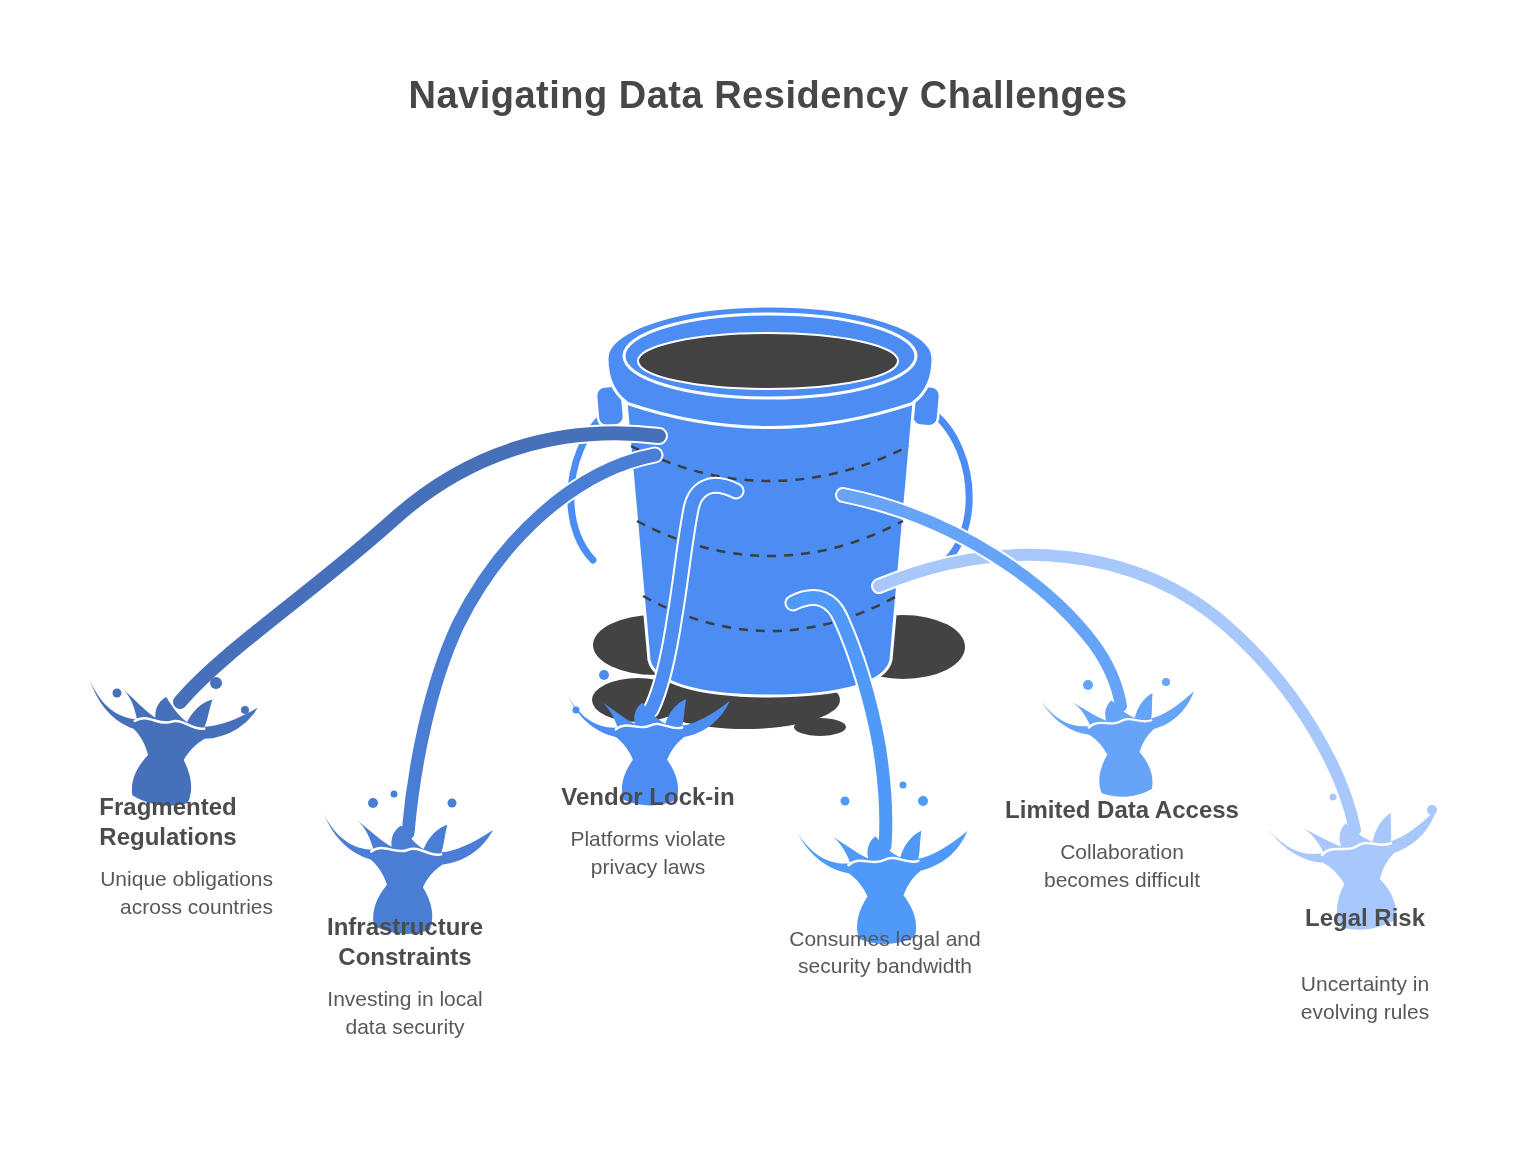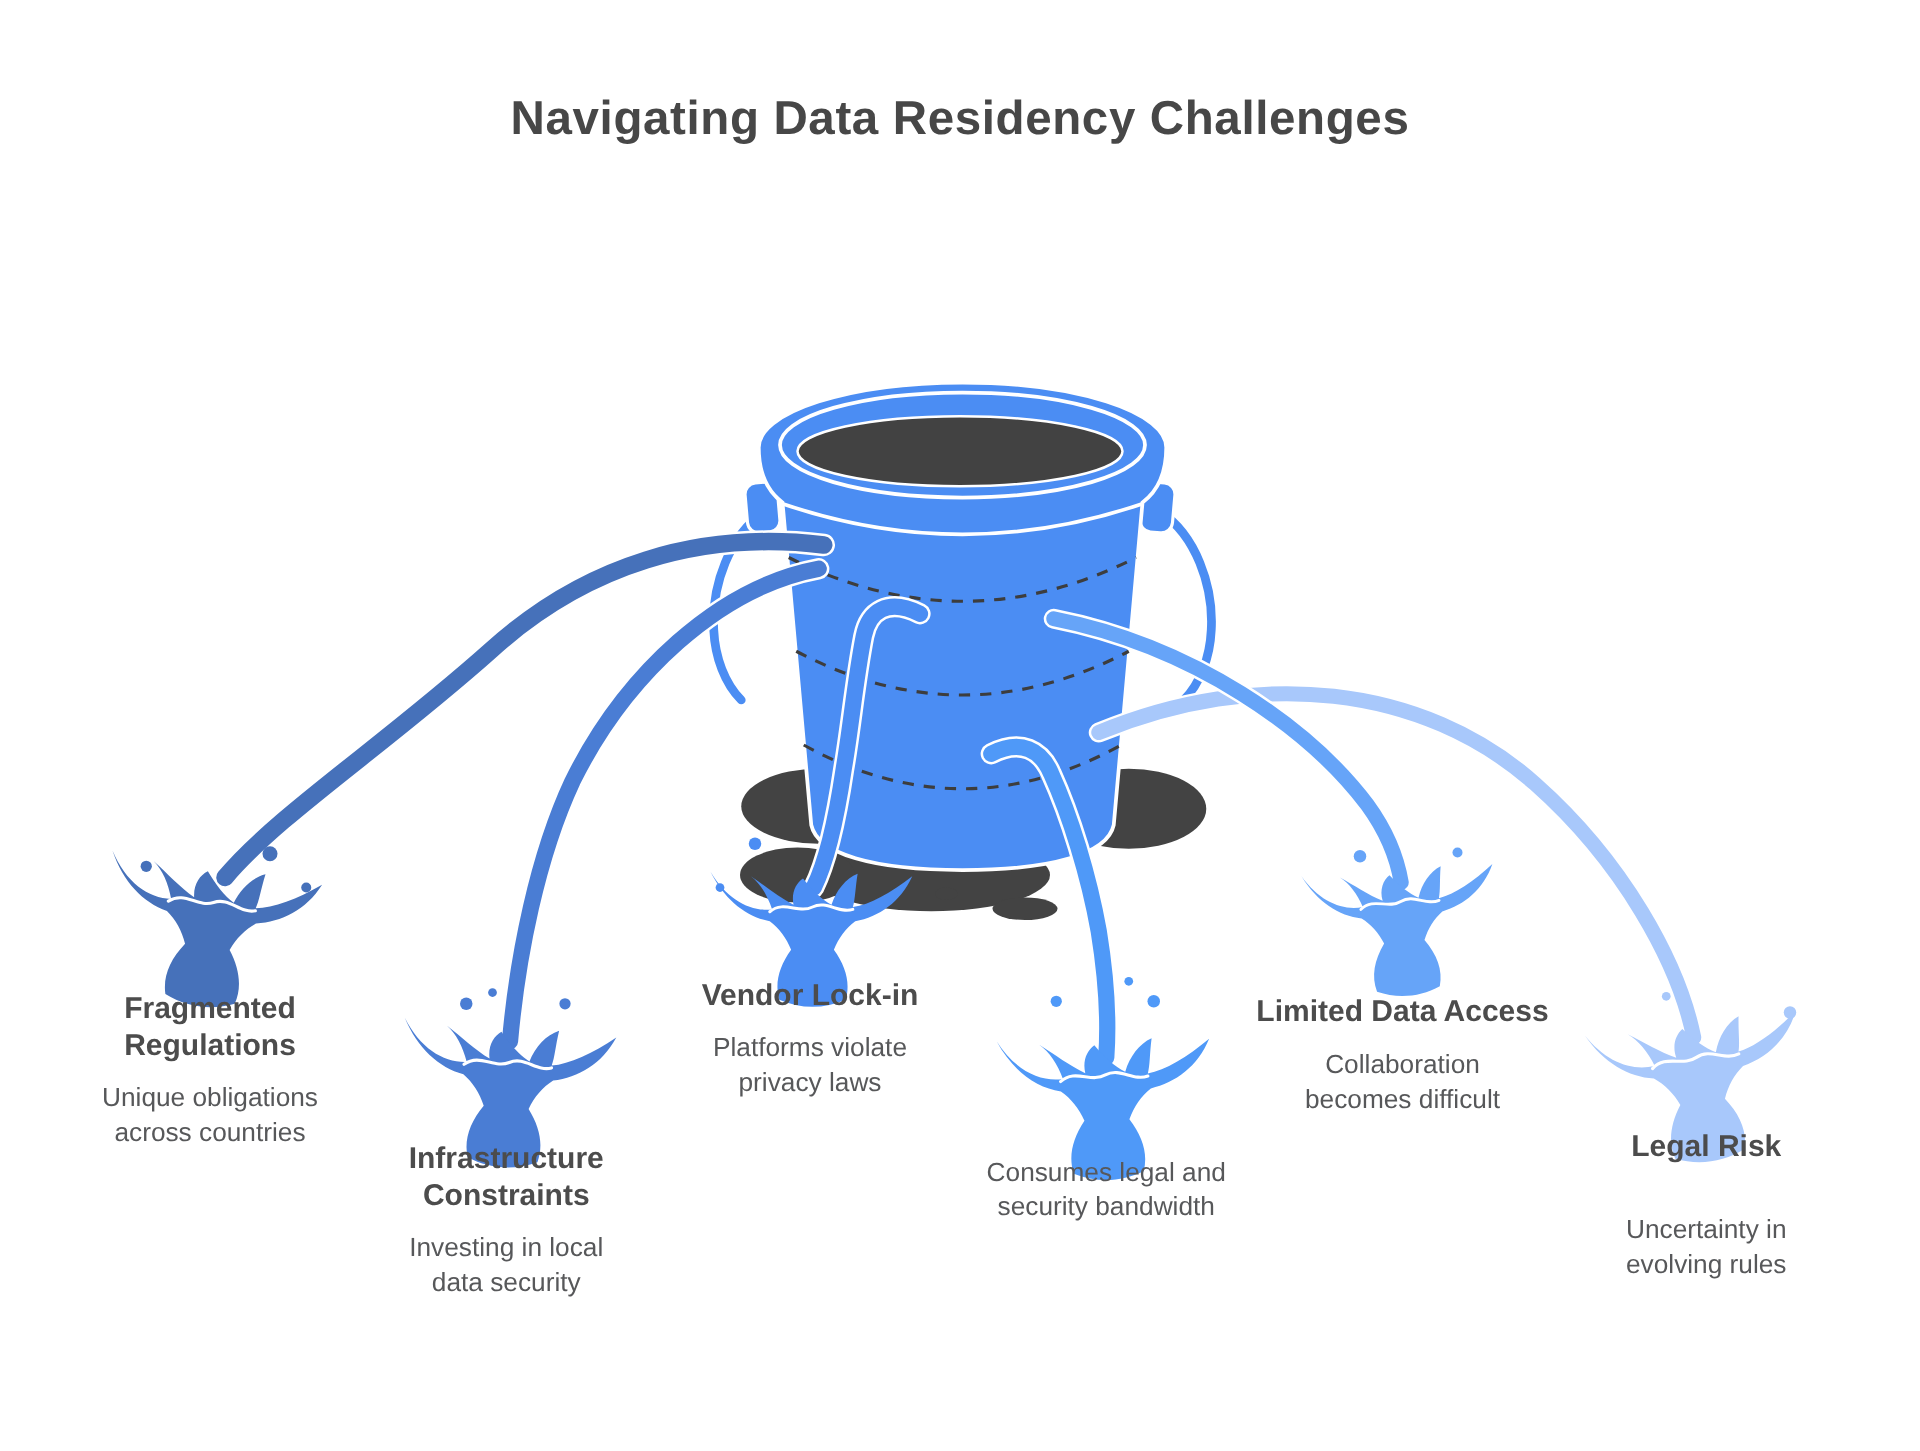--- a/index.html
+++ b/index.html
@@ -148,21 +148,21 @@
       <circle cx="1333" cy="797" r="3.5"></circle>
       <circle cx="1432" cy="810" r="5"></circle>
     </g>
   </svg>
 
   <div class="title">Navigating Data Residency Challenges</div>
 
   <div class="challenge" style="left:38px;top:792px;width:260px;">
     <div class="heading">Fragmented Regulations</div>
     <div class="desc">
-      <span style="max-width:210px;">Unique obligations across countries</span>
+      <span style="max-width:210px;text-align:right;">Unique obligations across countries</span>
     </div>
   </div>
 
   <div class="challenge" style="left:275px;top:912px;width:260px;">
     <div class="heading">Infrastructure Constraints</div>
     <div class="desc">
       <span style="max-width:200px;">Investing in local data security</span>
     </div>
   </div>
 

